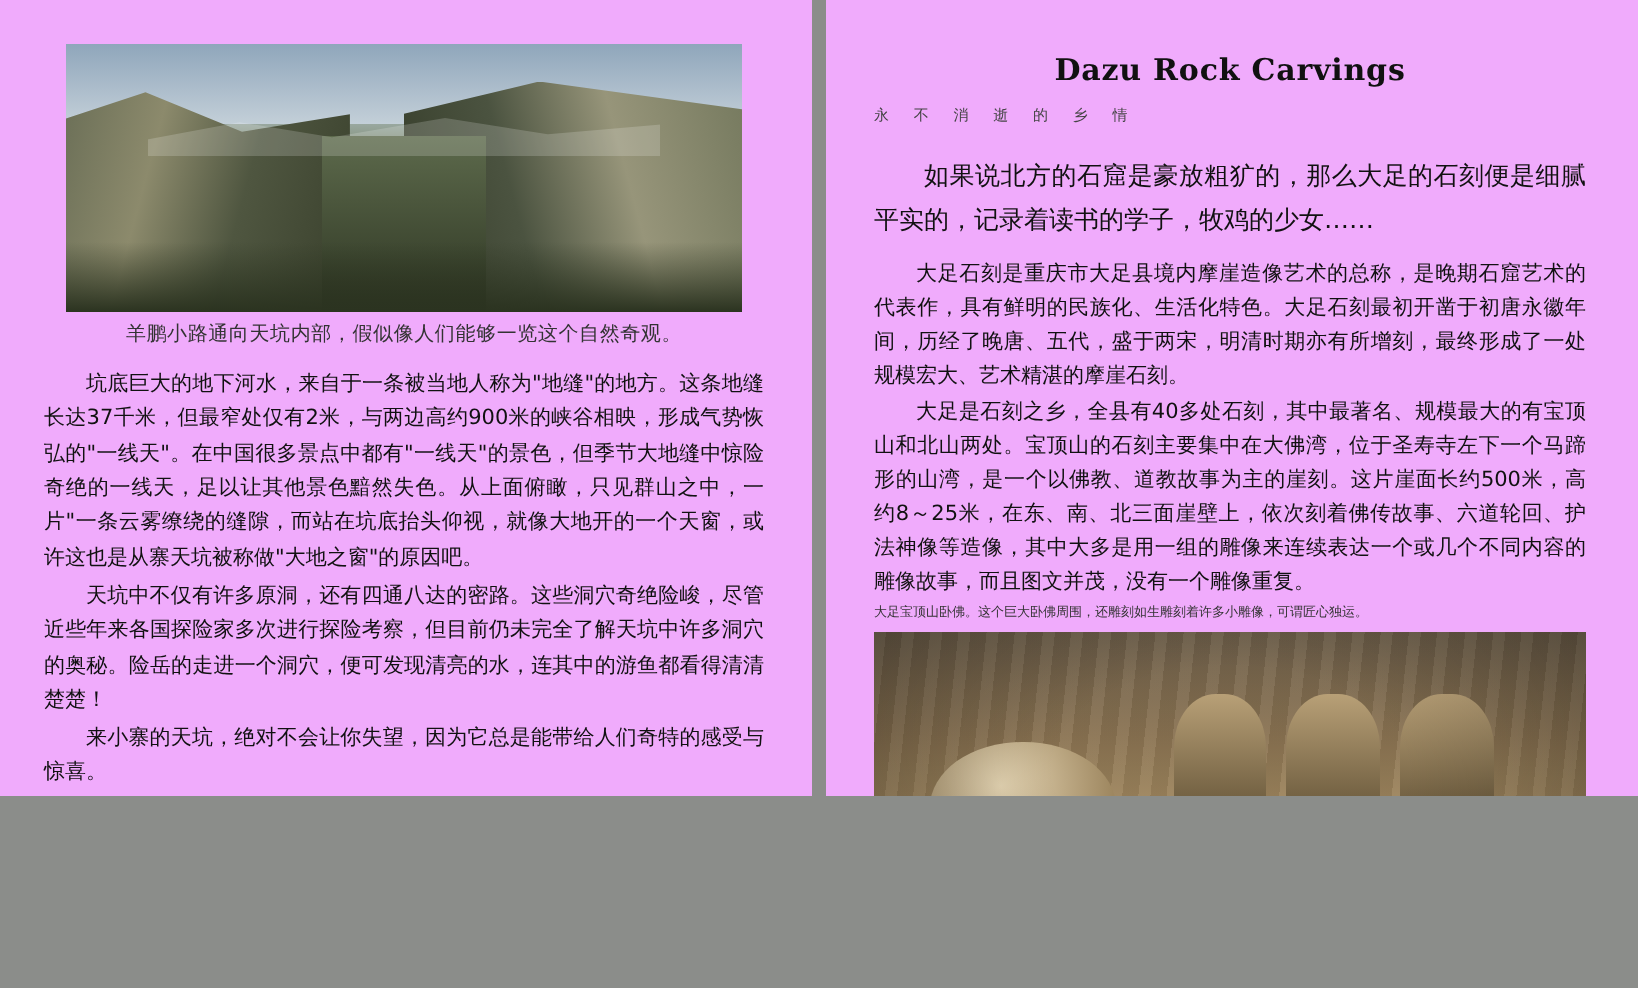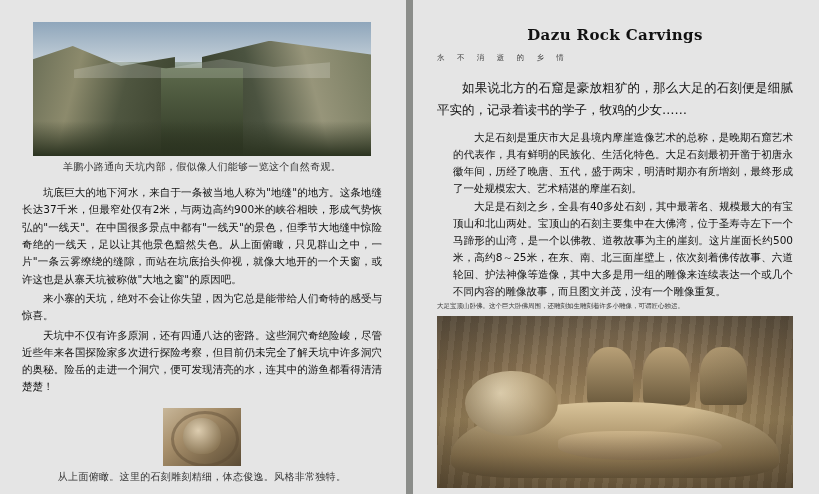--- a/index.html
+++ b/index.html
@@ -13,22 +13,22 @@
     font-family: "DejaVu Sans", sans-serif;
     overflow: hidden;
   }
   .spread {
     display: flex;
     width: 819px;
     height: 494px;
     background: #8b8d8a;
   }
   .page {
-    background: #e5e5e5;
-    height: 494px;
+    background: #f0abfc;
+    height: 398px;
     box-sizing: border-box;
     position: relative;
     overflow: hidden;
   }
   .page-left {
     width: 406px;
     padding: 18px 24px 10px 22px;
   }
   .gutter {
     width: 7px;
@@ -146,21 +146,21 @@
     margin-top: 14px;
     text-indent: 2em;
   }
   .r-body {
     font-size: 10.5px;
     line-height: 1.62;
     color: #111;
     text-align: justify;
     margin-top: 8px;
   }
-  .r-body p { margin: 0 0 1px 16px; text-indent: 2em; }
+  .r-body p { margin: 0 0 1px 0; text-indent: 2em; }
   .r-cap {
     font-size: 6.5px;
     color: #333;
     margin-top: 2px;
     line-height: 1.4;
   }
   .photo-buddha {
     width: 100%;
     height: 172px;
     margin-top: 5px;
@@ -214,22 +214,22 @@
       <div class="cliffR"></div>
       <div class="gorge"></div>
       <div class="ridge"></div>
       <div class="trees"></div>
     </div>
 
     <div class="caption">羊鹏小路通向天坑内部，假似像人们能够一览这个自然奇观。</div>
 
     <div class="body-text">
       <p>坑底巨大的地下河水，来自于一条被当地人称为"地缝"的地方。这条地缝长达37千米，但最窄处仅有2米，与两边高约900米的峡谷相映，形成气势恢弘的"一线天"。在中国很多景点中都有"一线天"的景色，但季节大地缝中惊险奇绝的一线天，足以让其他景色黯然失色。从上面俯瞰，只见群山之中，一片"一条云雾缭绕的缝隙，而站在坑底抬头仰视，就像大地开的一个天窗，或许这也是从寨天坑被称做"大地之窗"的原因吧。</p>
+      <p>天坑中不仅有许多原洞，还有四通八达的密路。这些洞穴奇绝险峻，尽管近些年来各国探险家多次进行探险考察，但目前仍未完全了解天坑中许多洞穴的奥秘。险岳的走进一个洞穴，便可发现清亮的水，连其中的游鱼都看得清清楚楚！</p>
       <p>来小寨的天坑，绝对不会让你失望，因为它总是能带给人们奇特的感受与惊喜。</p>
-      <p>天坑中不仅有许多原洞，还有四通八达的密路。这些洞穴奇绝险峻，尽管近些年来各国探险家多次进行探险考察，但目前仍未完全了解天坑中许多洞穴的奥秘。险岳的走进一个洞穴，便可发现清亮的水，连其中的游鱼都看得清清楚楚！</p>
     </div>
 
     <div class="photo-relief">
       <div class="halo"></div>
       <div class="face"></div>
     </div>
 
     <div class="caption">从上面俯瞰。这里的石刻雕刻精细，体态俊逸。风格非常独特。</div>
 
     <div class="left-title">大足石刻</div>

